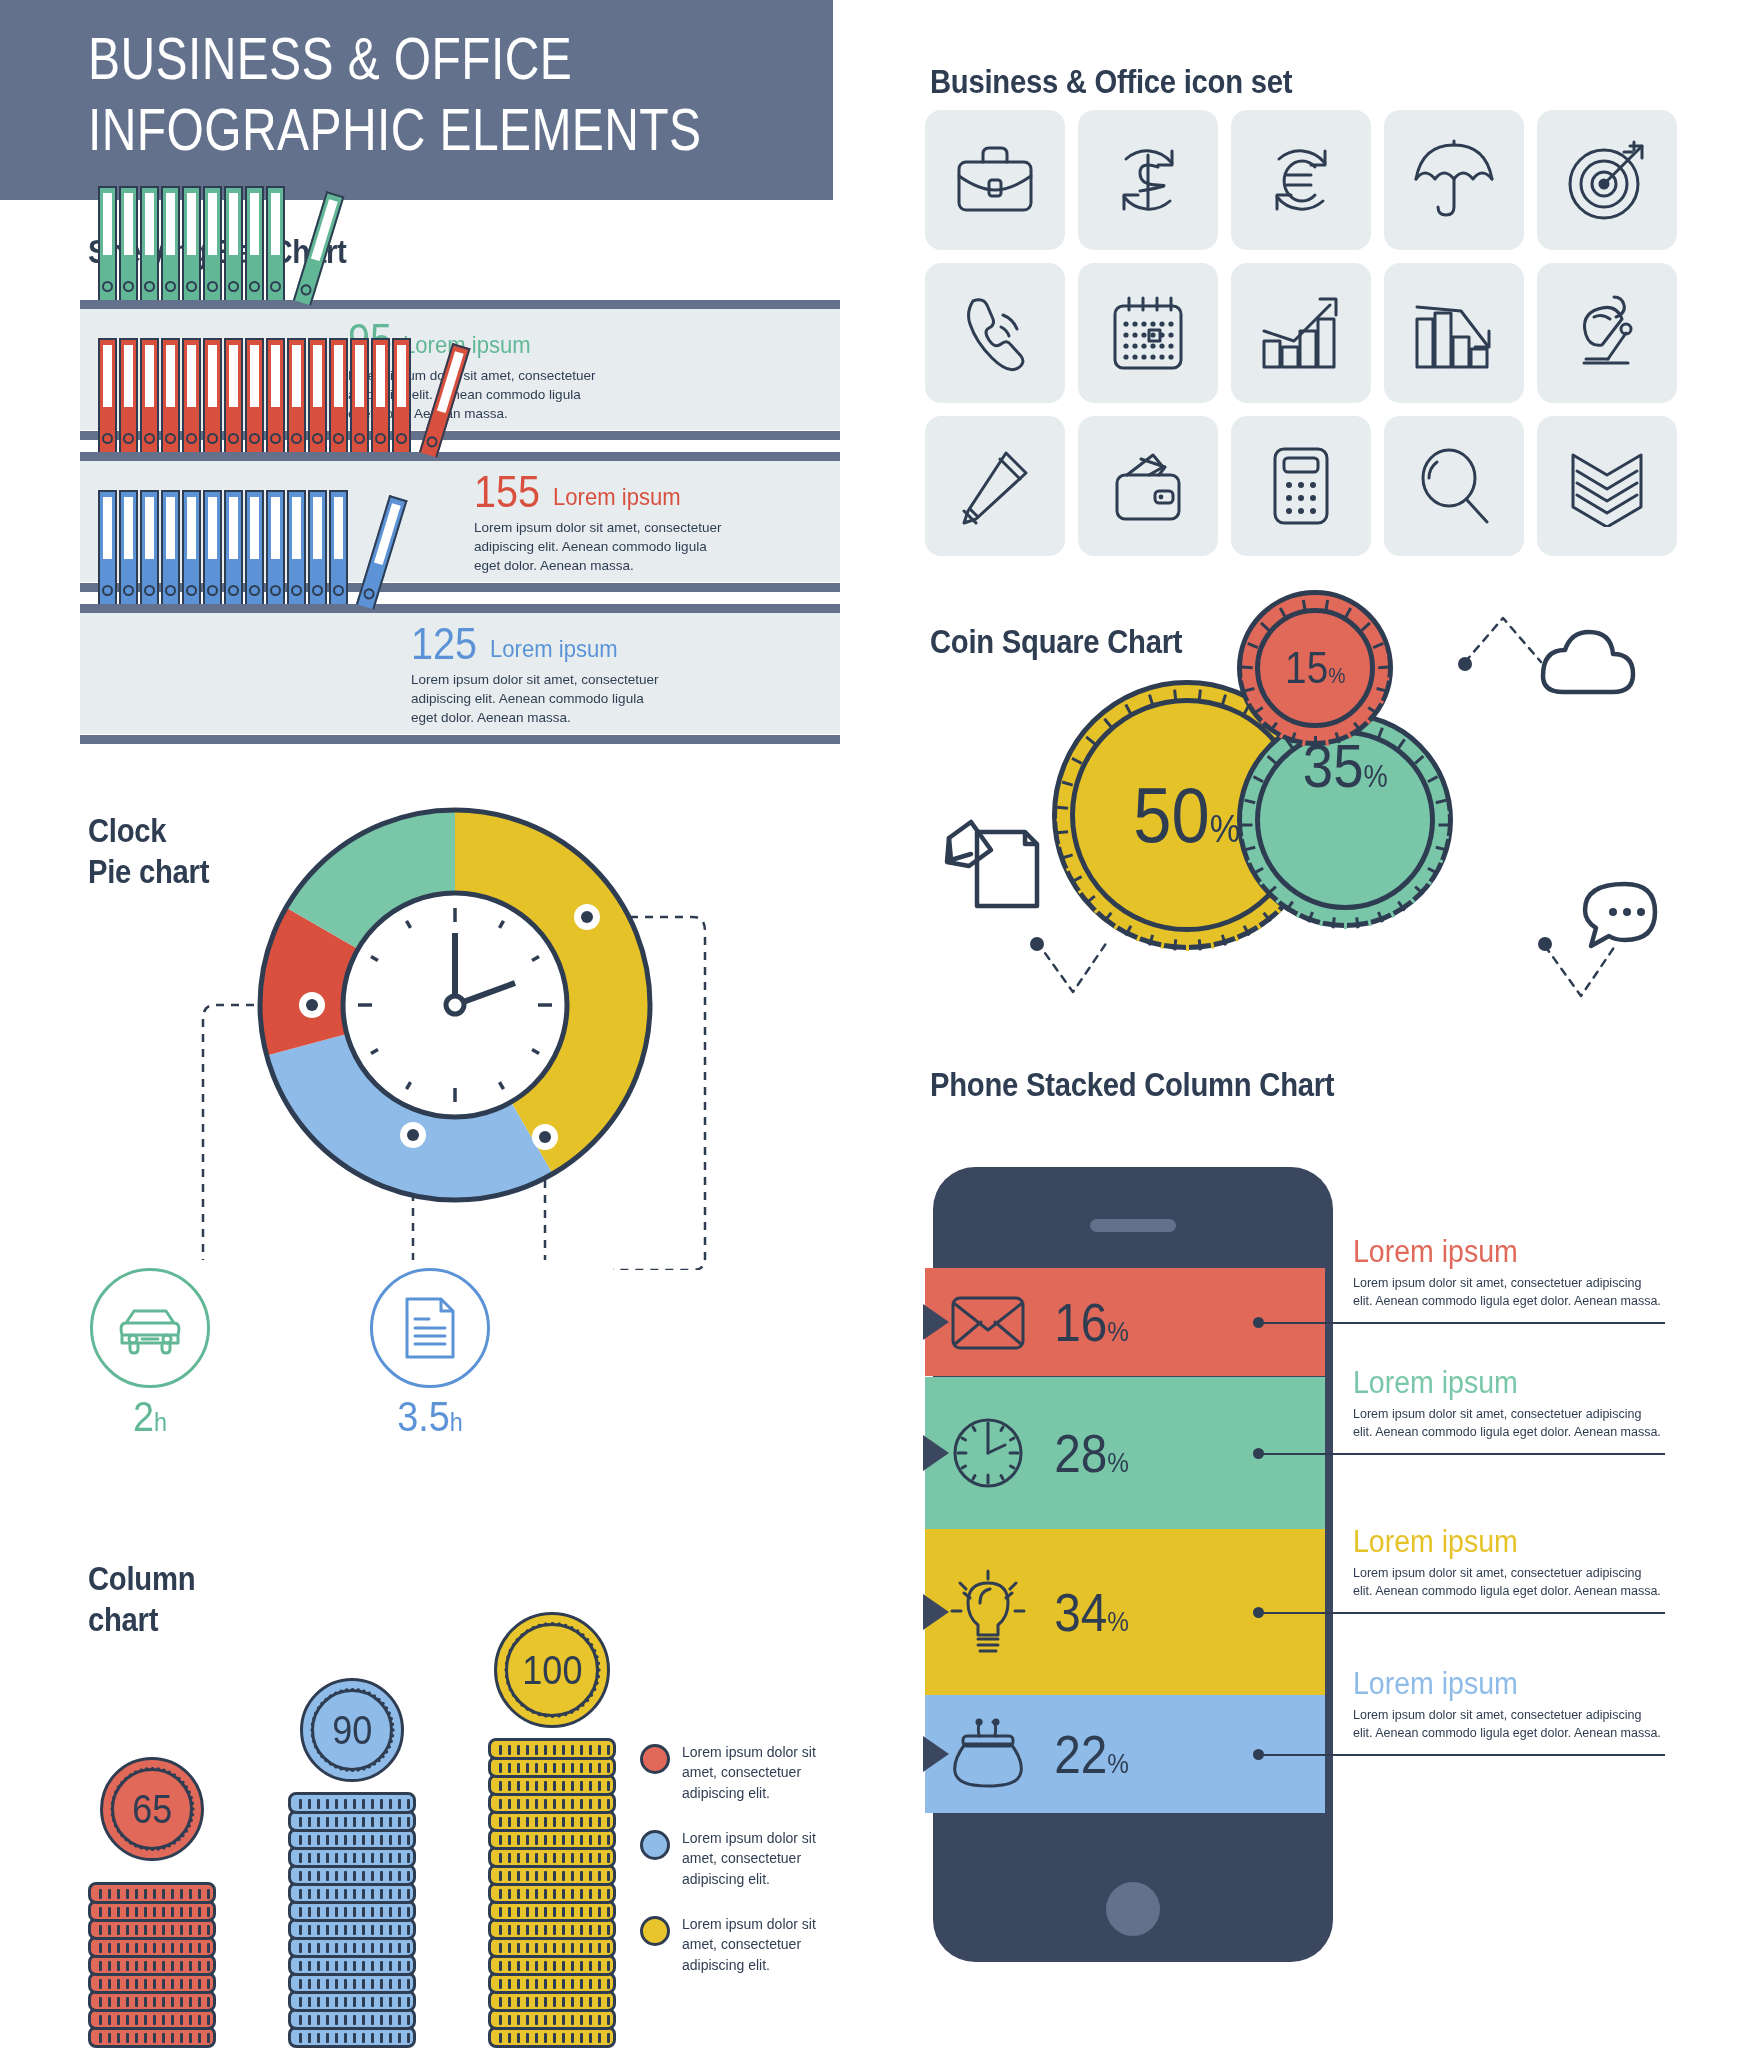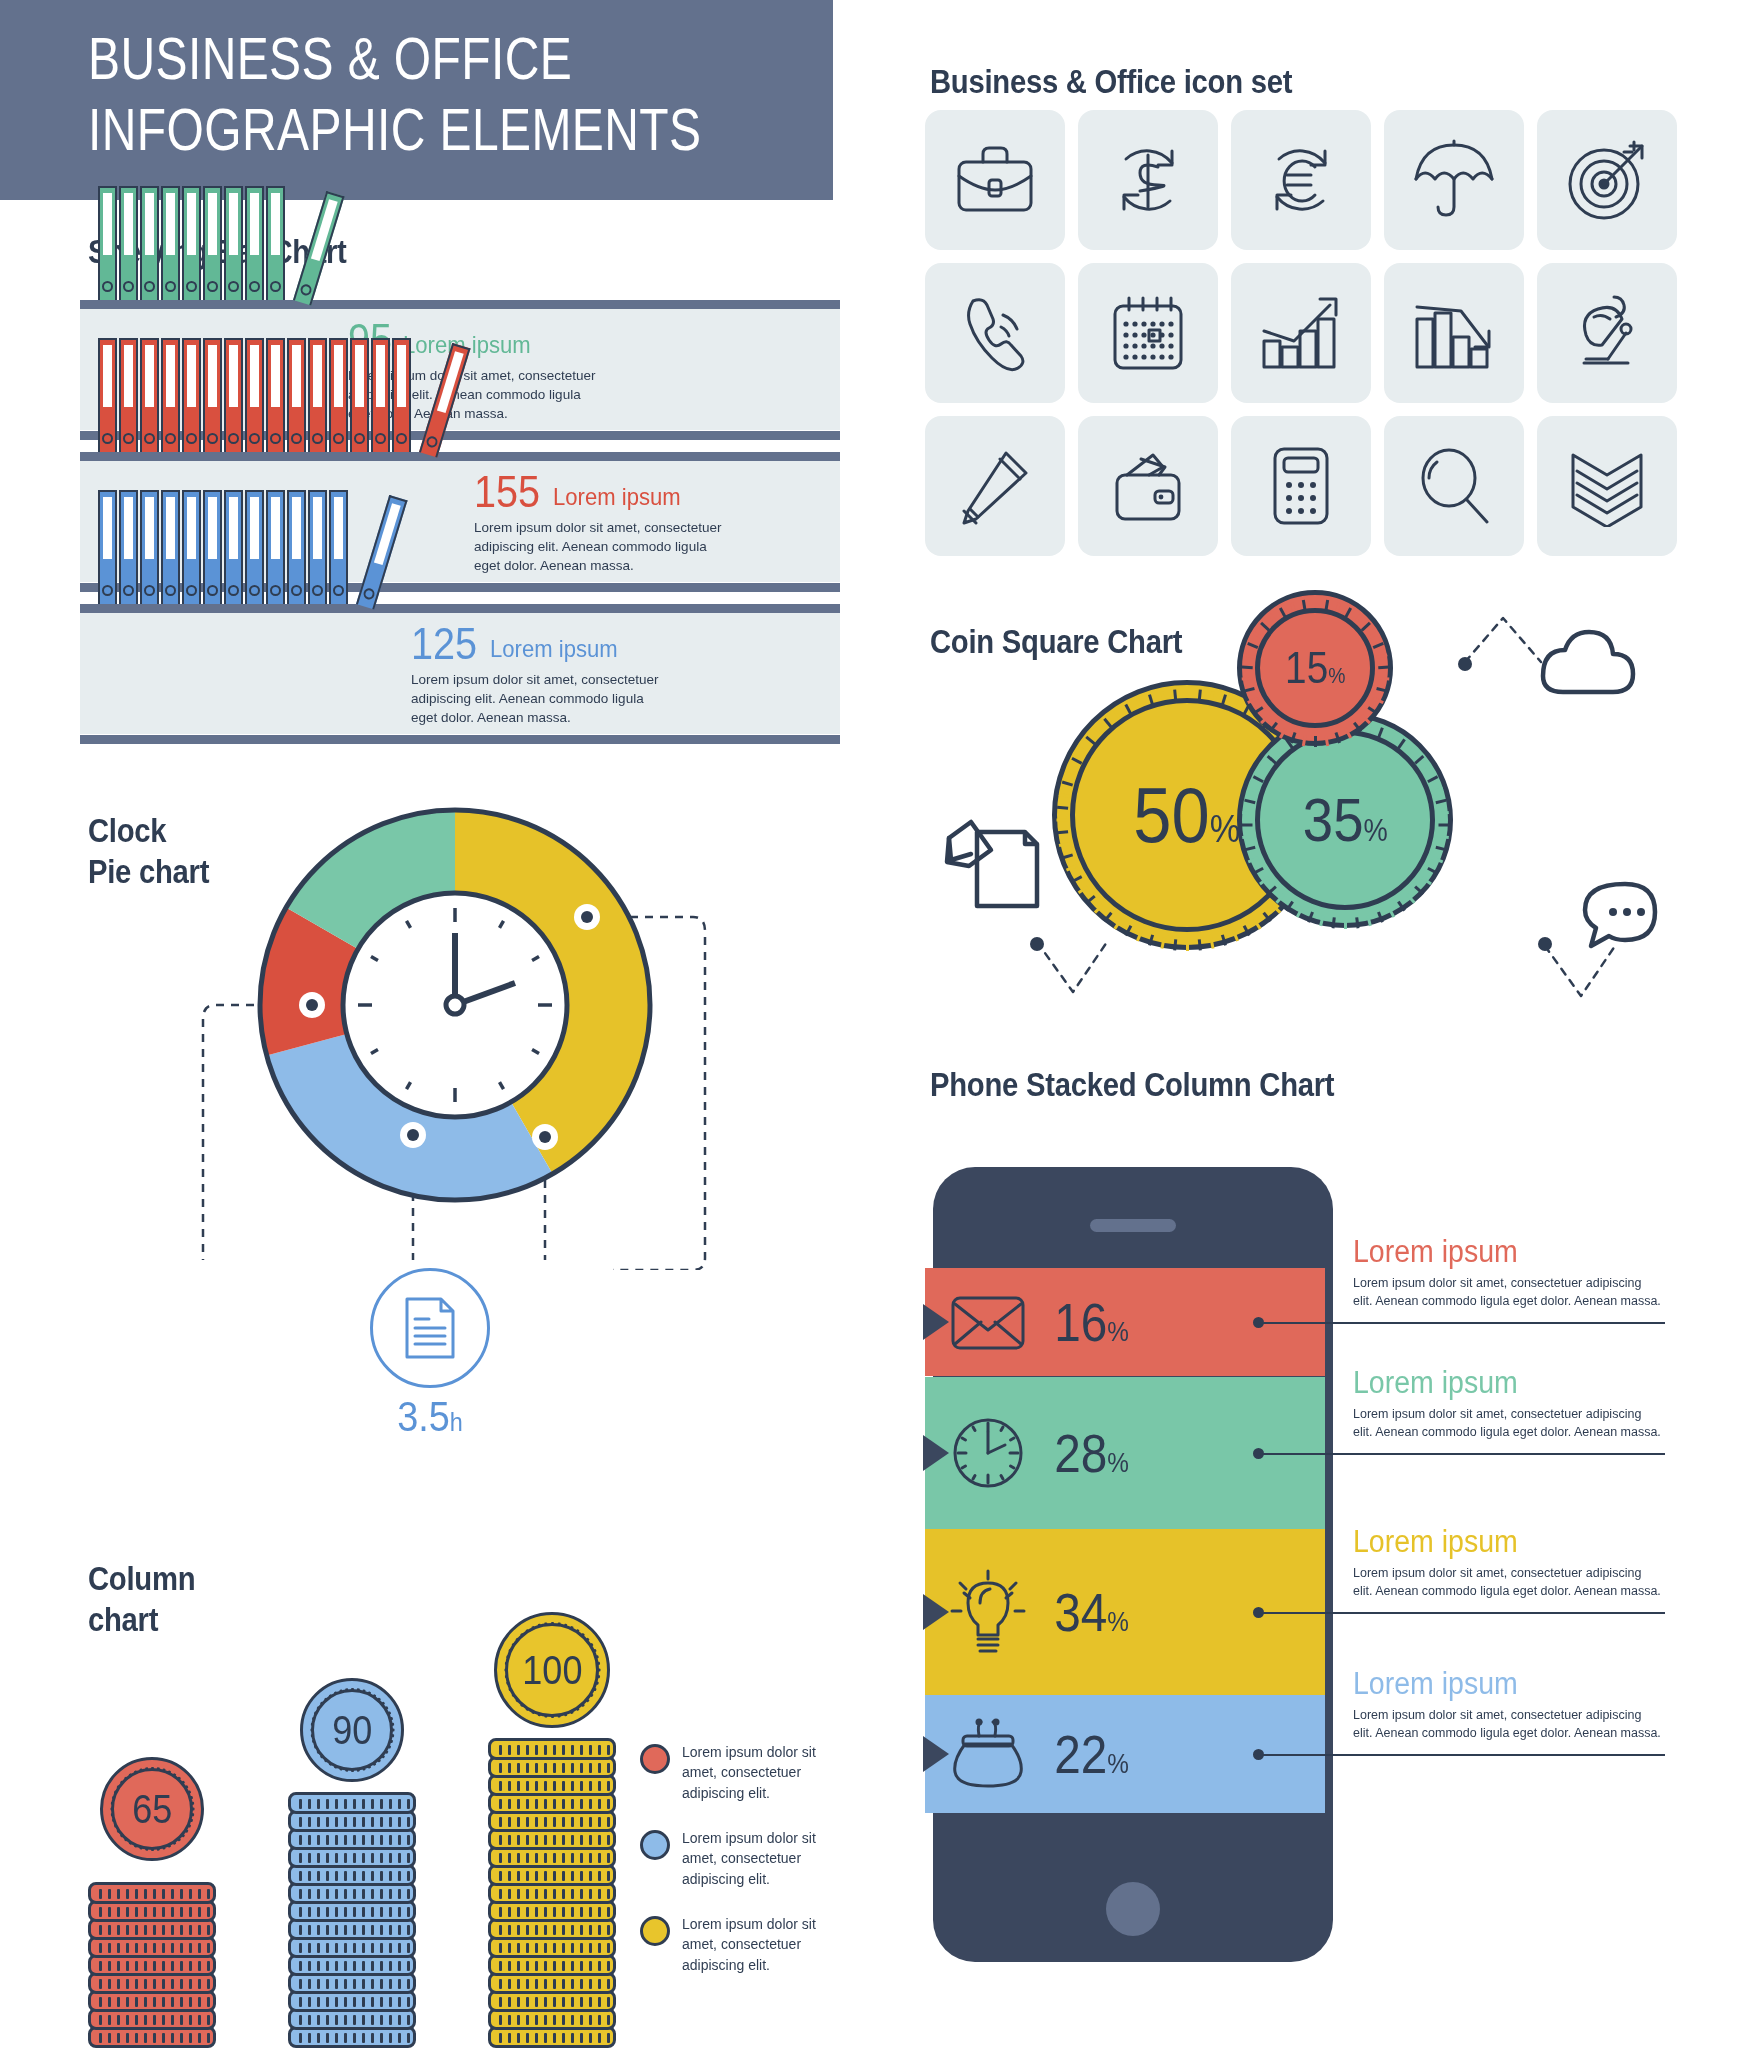--- a/index.html
+++ b/index.html
@@ -380,20 +380,32 @@
           <circle cx="587" cy="127" r="13" fill="#fff"></circle>
           <circle cx="587" cy="127" r="6" fill="#2f3d52"></circle>
           <circle cx="545" cy="347" r="13" fill="#fff"></circle>
           <circle cx="545" cy="347" r="6" fill="#2f3d52"></circle>
           <circle cx="413" cy="345" r="13" fill="#fff"></circle>
           <circle cx="413" cy="345" r="6" fill="#2f3d52"></circle>
           <circle cx="312" cy="215" r="13" fill="#fff"></circle>
           <circle cx="312" cy="215" r="6" fill="#2f3d52"></circle>
         </svg>
       </div>
+      <div class="hour-item" style="left: 80px; top: 478px; color: rgb(98, 184, 150);">
+        <div class="hour-circle">
+          <svg width="72" height="54" viewBox="0 0 72 54" fill="none" stroke="#62b896" stroke-width="3" stroke-linecap="round" stroke-linejoin="round">
+            <path d="M10 34 h52 M12 22 l8-12 h32 l8 12 M8 34 q-3-12 4-12 h48 q7 0 4 12 v8 h-56 z"></path>
+            <circle cx="19" cy="38" r="4"></circle>
+            <circle cx="53" cy="38" r="4"></circle>
+            <line x1="28" y1="38" x2="44" y2="38"></line>
+            <path d="M16 42 v6 q0 4 4 4 t4-4 v-6 M48 42 v6 q0 4 4 4 t4-4 v-6"></path>
+          </svg>
+        </div>
+        <div class="hour-label">2<span class="u">h</span></div>
+      </div>
       <div class="hour-item" style="left: 360px; top: 478px; color: rgb(91, 147, 214);">
         <div class="hour-circle">
           <svg width="54" height="66" viewBox="0 0 54 66" fill="none" stroke="#5b93d6" stroke-width="3" stroke-linecap="round" stroke-linejoin="round">
             <path d="M4 4 h34 l12 12 v46 h-46 z M38 4 v12 h12"></path>
             <line x1="12" y1="24" x2="26" y2="24"></line>
             <line x1="12" y1="33" x2="42" y2="33"></line>
             <line x1="12" y1="41" x2="42" y2="41"></line>
             <line x1="12" y1="49" x2="42" y2="49"></line>
           </svg>
         </div>
@@ -2006,21 +2018,21 @@
         </div>
         <div style="position:absolute;left:50%;top:4px;width:3px;margin-left:-1.5px;height:104px;transform-origin:50% 100%;transform:rotate(339.2307692307692deg)">
           <div style="width:3px;height:11px;background:#2f3d52;"></div>
         </div>
         <div style="position:absolute;left:50%;top:4px;width:3px;margin-left:-1.5px;height:104px;transform-origin:50% 100%;transform:rotate(346.1538461538462deg)">
           <div style="width:3px;height:11px;background:#79c7a8;"></div>
         </div>
         <div style="position:absolute;left:50%;top:4px;width:3px;margin-left:-1.5px;height:104px;transform-origin:50% 100%;transform:rotate(353.0769230769231deg)">
           <div style="width:3px;height:11px;background:#2f3d52;"></div>
         </div>
-        <div style="position:absolute;left:13px;top:13px;right:13px;bottom:13px;border:5px solid #2f3d52;border-radius:50%;background:#79c7a8;display:flex;align-items:center;justify-content:center">
+        <div style="position:absolute;left:13px;top:13px;right:13px;bottom:13px;border:5px solid #2f3d52;border-radius:50%;background:#79c7a8;display:flex;align-items:flex-start;justify-content:center">
           <span class="pct" style="font-size:62px">35<span class="sym">%</span></span>
         </div>
       </div>
       <div class="big-coin" style="left: 312px; top: -10px; width: 156px; height: 156px; background: rgb(224, 105, 90);">
         <div style="position:absolute;left:50%;top:4px;width:3px;margin-left:-1.5px;height:74px;transform-origin:50% 100%;transform:rotate(0deg)">
           <div style="width:3px;height:11px;background:#e0695a;"></div>
         </div>
         <div style="position:absolute;left:50%;top:4px;width:3px;margin-left:-1.5px;height:74px;transform-origin:50% 100%;transform:rotate(9.473684210526315deg)">
           <div style="width:3px;height:11px;background:#2f3d52;"></div>
         </div>

